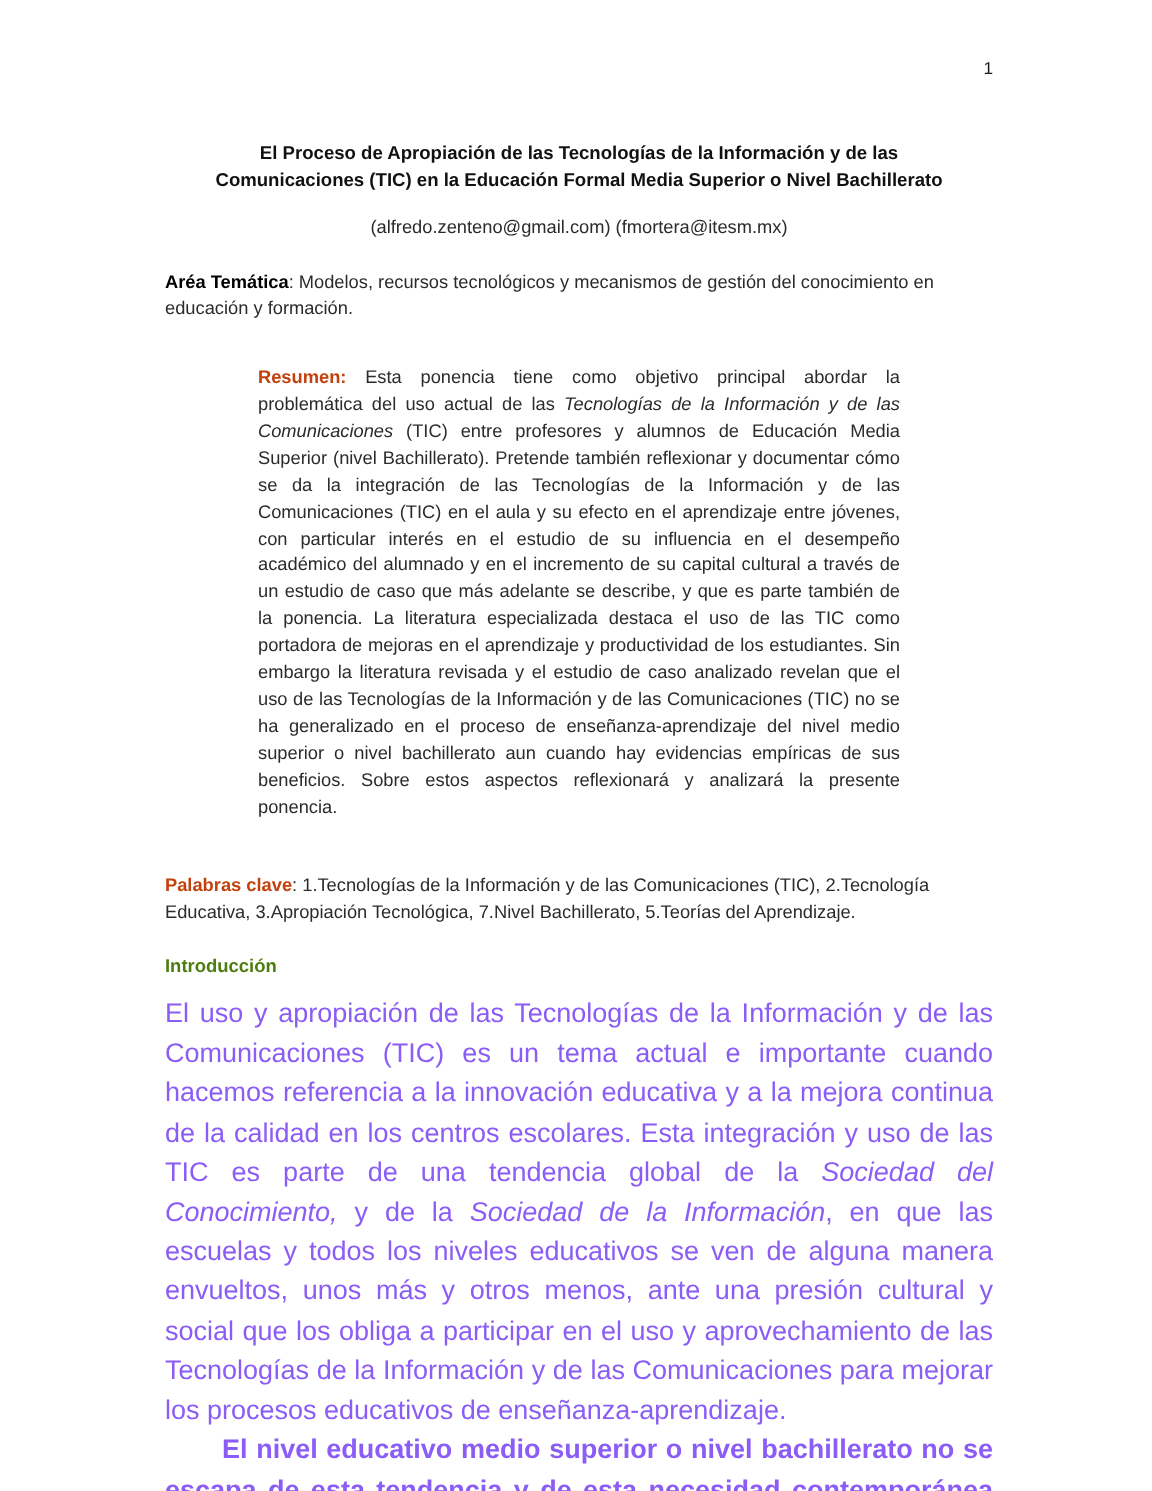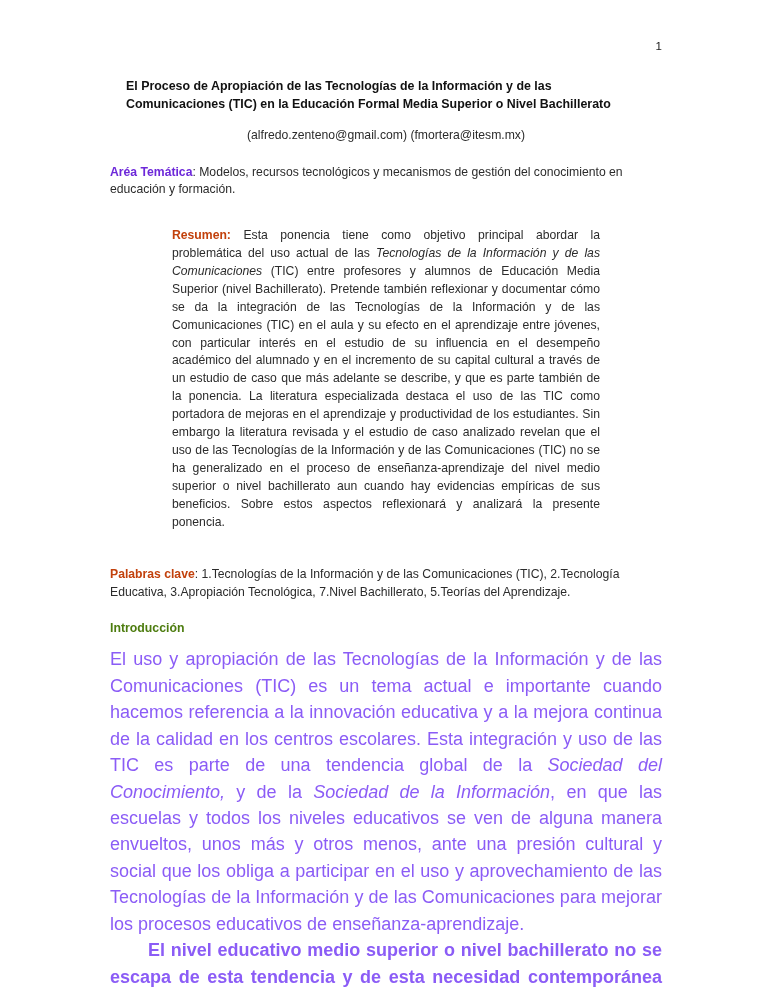--- a/index.html
+++ b/index.html
@@ -33,22 +33,22 @@
   .content {
     position: absolute;
     left: 110px;
     top: 78px;
     width: 552px;
   }
   .doc-title {
     font-size: 12.4px;
     font-weight: bold;
     line-height: 1.42;
-    text-align: left;
-    margin: 0 0 6px 0;
+    text-align: center;
+    margin: 16px 0 6px 0;
     padding: 0 16px;
     color: #111111;
   }
   .authors-block {
     text-align: center;
     font-size: 12.2px;
     line-height: 1.42;
     margin: 14px 0 0 0;
     color: #2b2b2b;
   }
@@ -67,21 +67,21 @@
   }
   .thematic-area {
     font-size: 12.2px;
     line-height: 1.45;
     margin: 19px 0 0 0;
     text-align: left;
     color: #2b2b2b;
   }
   .thematic-area .lead {
     font-weight: bold;
-    color: #6d28d9;
+    color: #000000;
   }
   .abstract-block {
     margin: 28px 0 0 62px;
     width: 428px;
     font-size: 12.2px;
     line-height: 1.47;
     text-align: justify;
     color: #2b2b2b;
   }
   .abstract-block .lead {

